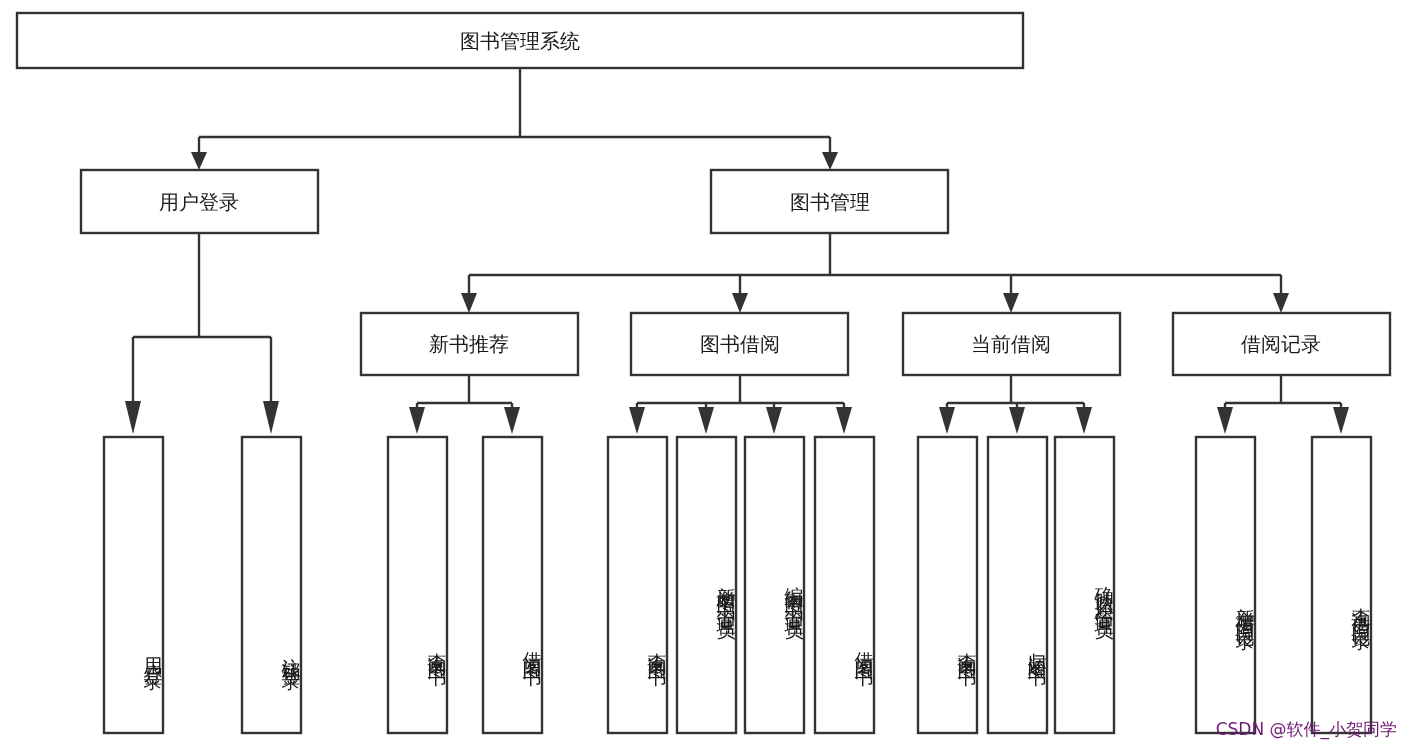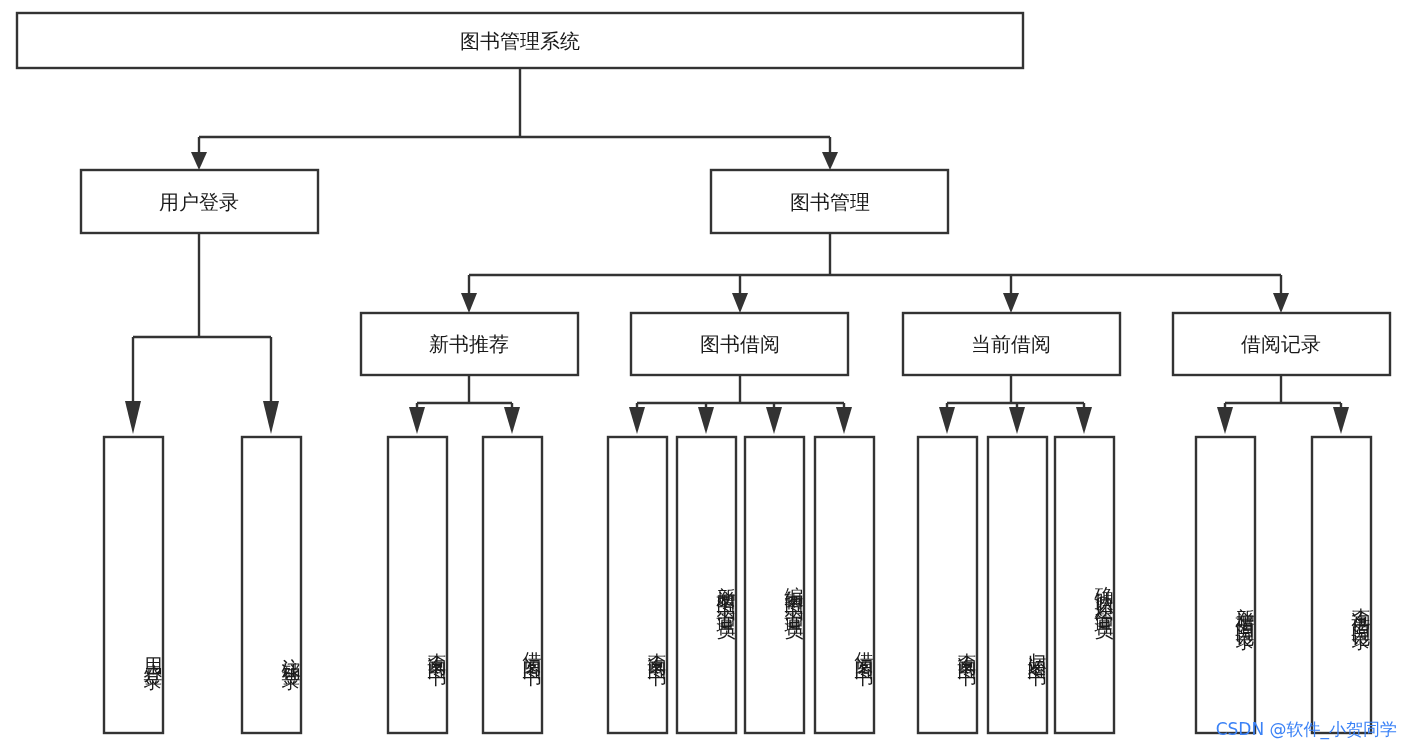--- a/index.html
+++ b/index.html
@@ -62,21 +62,21 @@
     align-items: flex-start;
     justify-content: center;
     pointer-events: none;
   }
   .watermark {
     position: absolute;
     right: 8px;
     bottom: 6px;
     font-family: "DejaVu Sans", "Liberation Sans", sans-serif;
     font-size: 17px;
-    color: #3b82f6;
+    color: #701a75;
     white-space: nowrap;
   }
 </style>
 </head>
 <body>
 
 <div id="diagram-root">
 
   <svg id="flow-svg" viewBox="0 0 1405 747">
 

